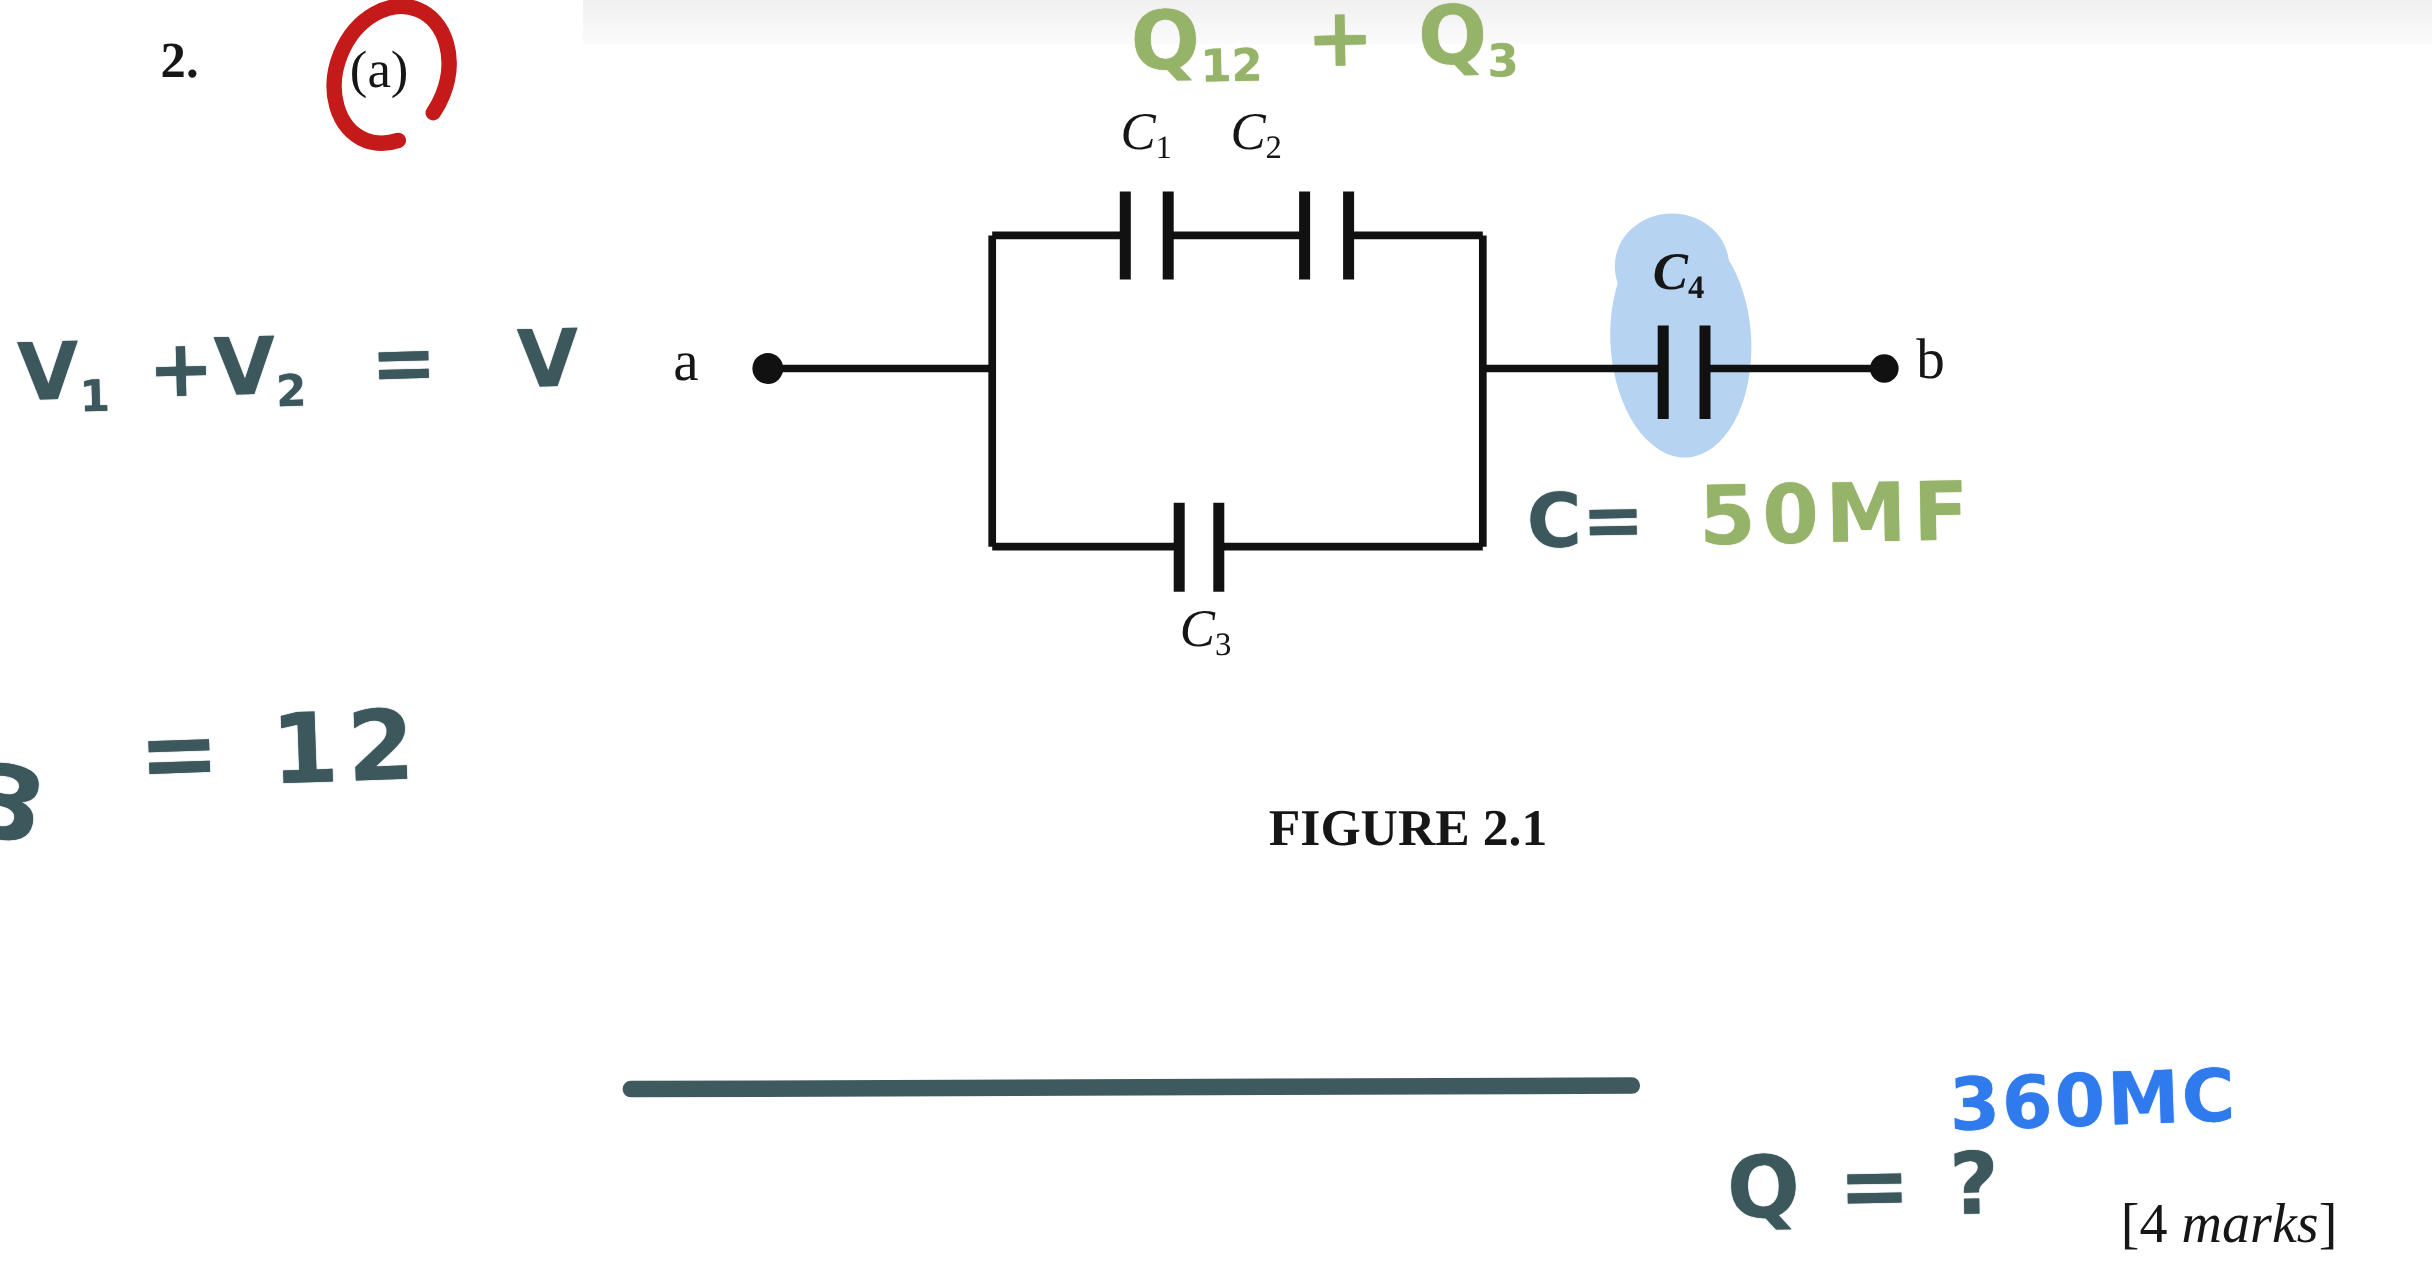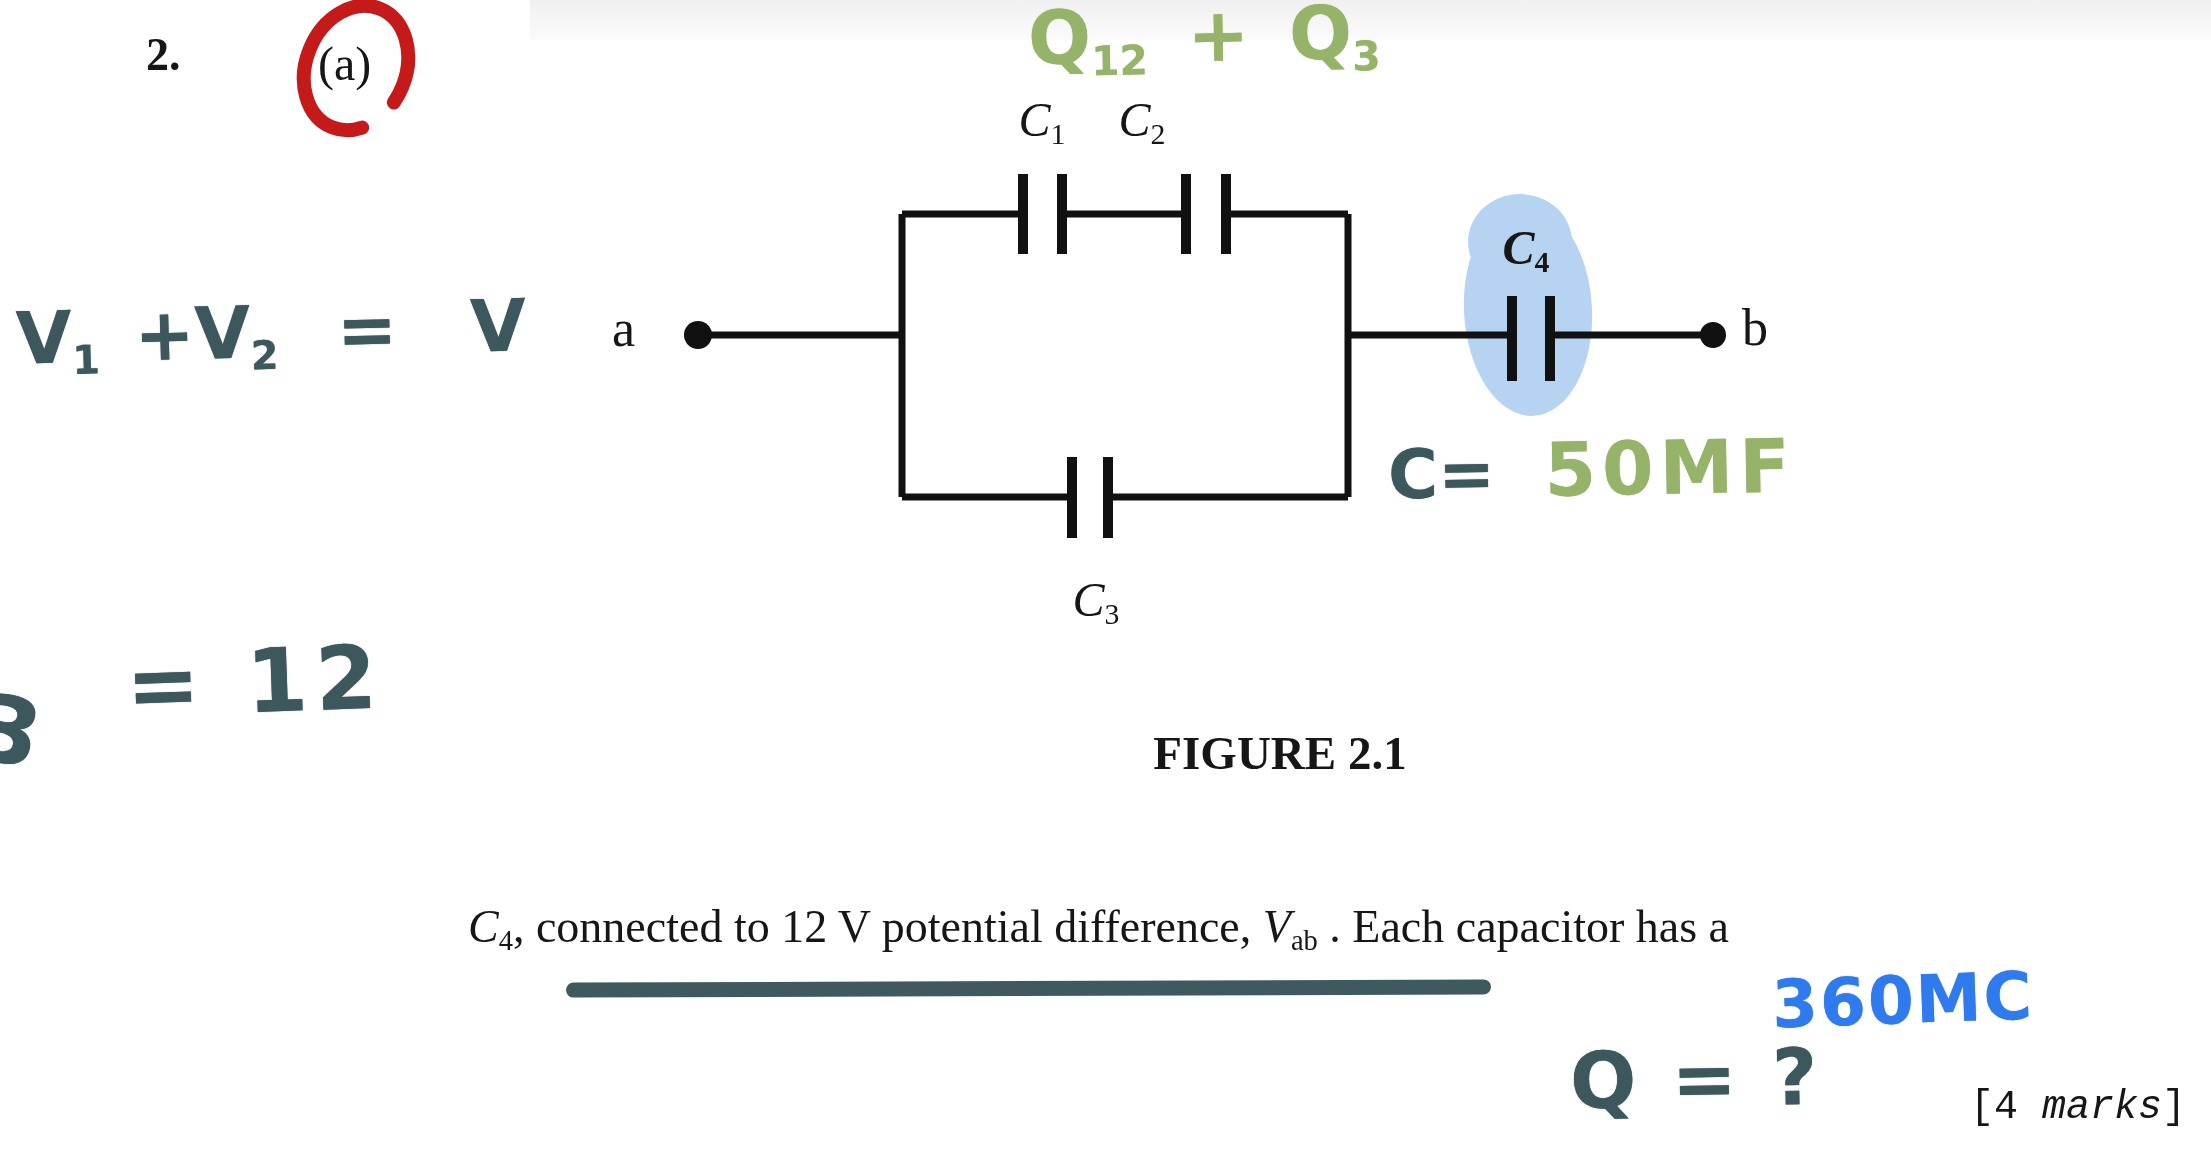--- a/index.html
+++ b/index.html
@@ -79,21 +79,21 @@
       <path d="M1512 296 V381"></path>
         <path d="M1550 296 V381"></path>
     </g>
 
     <circle cx="698" cy="335" r="14" fill="#111111"></circle>
     <circle cx="1713" cy="335" r="13" fill="#111111"></circle>
   </svg>
 
   <div class="abs print cap-label" style="left:1000px;top:96px;"><span class="mi">C</span><span class="msub">1</span></div>
   <div class="abs print cap-label" style="left:1100px;top:96px;"><span class="mi">C</span><span class="msub">2</span></div>
-  <div class="abs print cap-label" style="left:1054px;top:548px;margin-top:28px;"><span class="mi">C</span><span class="msub">3</span></div>
+  <div class="abs print cap-label" style="left:1054px;top:548px;"><span class="mi">C</span><span class="msub">3</span></div>
   <div class="abs print cap-label" style="left:1484px;top:224px;font-weight:bold;"><span class="mi">C</span><span class="msub">4</span></div>
 
   <div class="abs print" style="left:612px;top:303px;font-size:52px;">a</div>
   <div class="abs print" style="left:1742px;top:302px;font-size:52px;">b</div>
 
   <div class="abs hw teal" style="left:16px;top:296px;font-size:72px;transform:rotate(-1.5deg);">
     <span>V</span><span class="hsub">1</span>
     <span style="margin-left:10px;">+</span><span>V</span><span class="hsub">2</span>
     <span style="margin-left:34px;">=</span>
     <span style="margin-left:48px;">V</span>
@@ -103,28 +103,25 @@
   <div class="abs hw teal" style="left:126px;top:638px;font-size:88px;letter-spacing:8px;transform:rotate(-2deg);">= 12</div>
 
   <div class="abs hw" style="left:1388px;top:432px;font-size:68px;transform:rotate(-1deg);">
     <span class="teal">C=</span>
     <span class="green" style="margin-left:26px;font-size:74px;letter-spacing:6px;">50MF</span>
   </div>
 
   <div class="abs print bold" style="left:460px;top:730px;width:1640px;text-align:center;font-size:47px;">FIGURE 2.1</div>
 
 
-  <div class="abs print" style="left:468px;top:904px;font-size:46px;">
-    <span class="mi">C</span><span class="msub">4</span><span>, connected to 12 V potential difference, </span><span class="mi">V</span><span class="msub">ab</span><span> . Each capacitor has a</span>
-  </div>
 
   <div id="underline-bar"></div>
 
 
   <div class="abs hw bluepen" style="left:1772px;top:968px;font-size:66px;letter-spacing:2px;transform:rotate(-2deg);">360MC</div>
 
   <div class="abs hw teal" style="left:1570px;top:1040px;font-size:78px;word-spacing:8px;transform:rotate(-1deg);">Q = ?</div>
 
-  <div class="abs print" style="left:1970px;top:1088px;font-size:40px;font-family:Liberation Mono, monospace;">
+  <div class="abs print" style="left:1928px;top:1088px;font-size:51px;">
     <span>[</span><span>4</span><span>&nbsp;</span><span class="mi">marks</span><span>]</span>
   </div>
 
 </div>
 
 </body></html>

